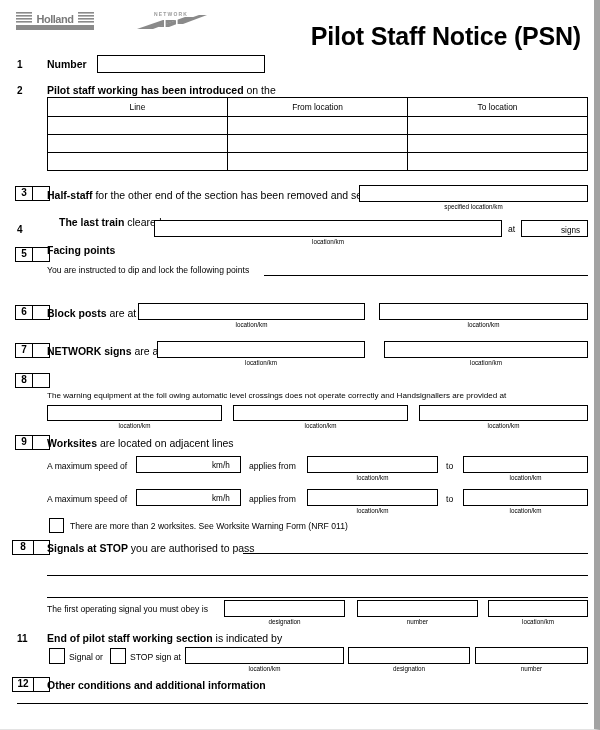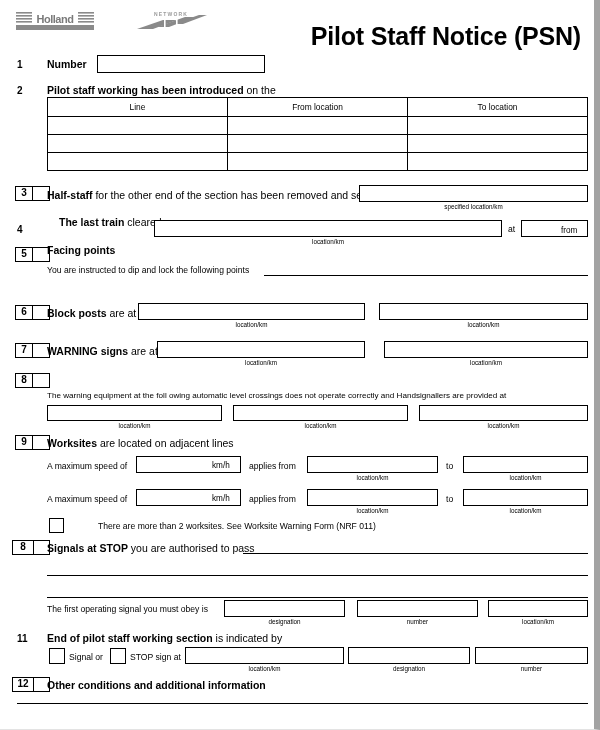--- a/index.html
+++ b/index.html
@@ -221,42 +221,42 @@
   <div class="cap" style="left:359px; top:203px; width:229px;">specified location/km</div>
 
   <div class="num" style="top:224px;">4</div>
   <div class="lbl" style="top:216px;margin-left:12px;">
     <b>The last train</b><span> cleared</span>
   </div>
   <div class="box" style="left:154px; top:220px; width:348px; height:17px;"></div>
   <div class="cap" style="left:154px; top:238px; width:348px;">location/km</div>
   <div class="sub" style="left:508px; top:224px;">at</div>
   <div class="box" style="left:521px; top:220px; width:67px; height:17px;"></div>
-  <div class="inbox-unit" style="left:561px; top:226px;">from</div>
+  <div class="inbox-unit" style="left:561px; top:226px;">signs</div>
 
   <div class="num-boxed" style="top:247px;">5</div>
   <div class="num-check" style="top:247px;"></div>
   <div class="lbl" style="top:244px;font-weight:bold;">Facing points</div>
   <div class="sub" style="left:47px; top:265px;">You are instructed to dip and lock the following points</div>
   <div class="uline" style="left:264px; top:275px; width:324px;"></div>
 
   <div class="num-boxed" style="top:305px;">6</div>
   <div class="num-check" style="top:305px;"></div>
   <div class="lbl" style="top:307px;">
     <b>Block posts</b><span> are at</span>
   </div>
   <div class="box" style="left:138px; top:303px; width:227px; height:17px;"></div>
   <div class="cap" style="left:138px; top:321px; width:227px;">location/km</div>
   <div class="box" style="left:379px; top:303px; width:209px; height:17px;"></div>
   <div class="cap" style="left:379px; top:321px; width:209px;">location/km</div>
 
   <div class="num-boxed" style="top:343px;">7</div>
   <div class="num-check" style="top:343px;"></div>
   <div class="lbl" style="top:345px;">
-    <b>WARNING signs</b><span> are at</span>
+    <b>NETWORK signs</b><span> are at</span>
   </div>
   <div class="box" style="left:157px; top:341px; width:208px; height:17px;"></div>
   <div class="cap" style="left:157px; top:359px; width:208px;">location/km</div>
   <div class="box" style="left:384px; top:341px; width:204px; height:17px;"></div>
   <div class="cap" style="left:384px; top:359px; width:204px;">location/km</div>
 
   <div class="num-boxed" style="top:373px;">8</div>
   <div class="num-check" style="top:373px;"></div>
   <div class="sub" style="left:47px; top:391px; font-size:8.1px;">The warning equipment at the foll owing automatic level crossings does not operate correctly and Handsignallers are provided at</div>
   <div class="box" style="left:47px; top:405px; width:175px; height:16px;"></div>
@@ -286,21 +286,21 @@
   <div class="box" style="left:136px; top:489px; width:105px; height:17px;"></div>
   <div class="inbox-unit" style="left:212px; top:494px;">km/h</div>
   <div class="sub" style="left:249px; top:494px;">applies from</div>
   <div class="box" style="left:307px; top:489px; width:131px; height:17px;"></div>
   <div class="cap" style="left:307px; top:507px; width:131px;">location/km</div>
   <div class="sub" style="left:446px; top:494px;">to</div>
   <div class="box" style="left:463px; top:489px; width:125px; height:17px;"></div>
   <div class="cap" style="left:463px; top:507px; width:125px;">location/km</div>
 
   <div class="chk" style="left:49px; top:518px; width:15px; height:15px;"></div>
-  <div class="sub" style="left:70px; top:521px;margin-left:28px;">There are more than 2 worksites. See Worksite Warning Form (NRF 011)</div>
+  <div class="sub" style="left:70px; top:521px;">There are more than 2 worksites. See Worksite Warning Form (NRF 011)</div>
 
   <div class="num-boxed" style="top:540px; left:12px; width:22px;">8</div>
   <div class="num-check" style="top:540px; left:34px; width:16px;"></div>
   <div class="lbl" style="top:542px;">
     <b>Signals at STOP</b><span> you are authorised to pass</span>
   </div>
   <div class="uline" style="left:243px; top:553px; width:345px;"></div>
   <div class="uline" style="left:47px; top:575px; width:541px;"></div>
   <div class="uline" style="left:47px; top:597px; width:541px;"></div>
   <div class="sub" style="left:47px; top:604px;">The first operating signal you must obey is</div>

